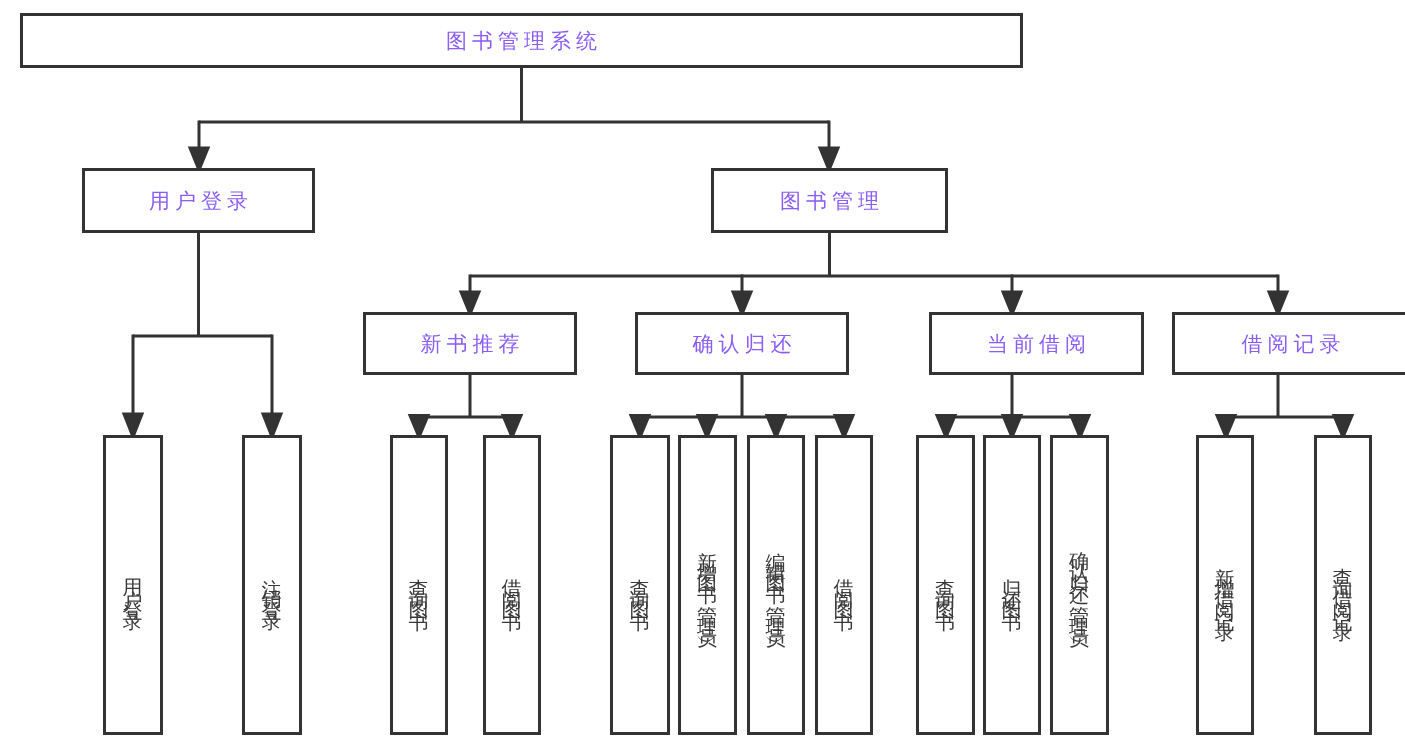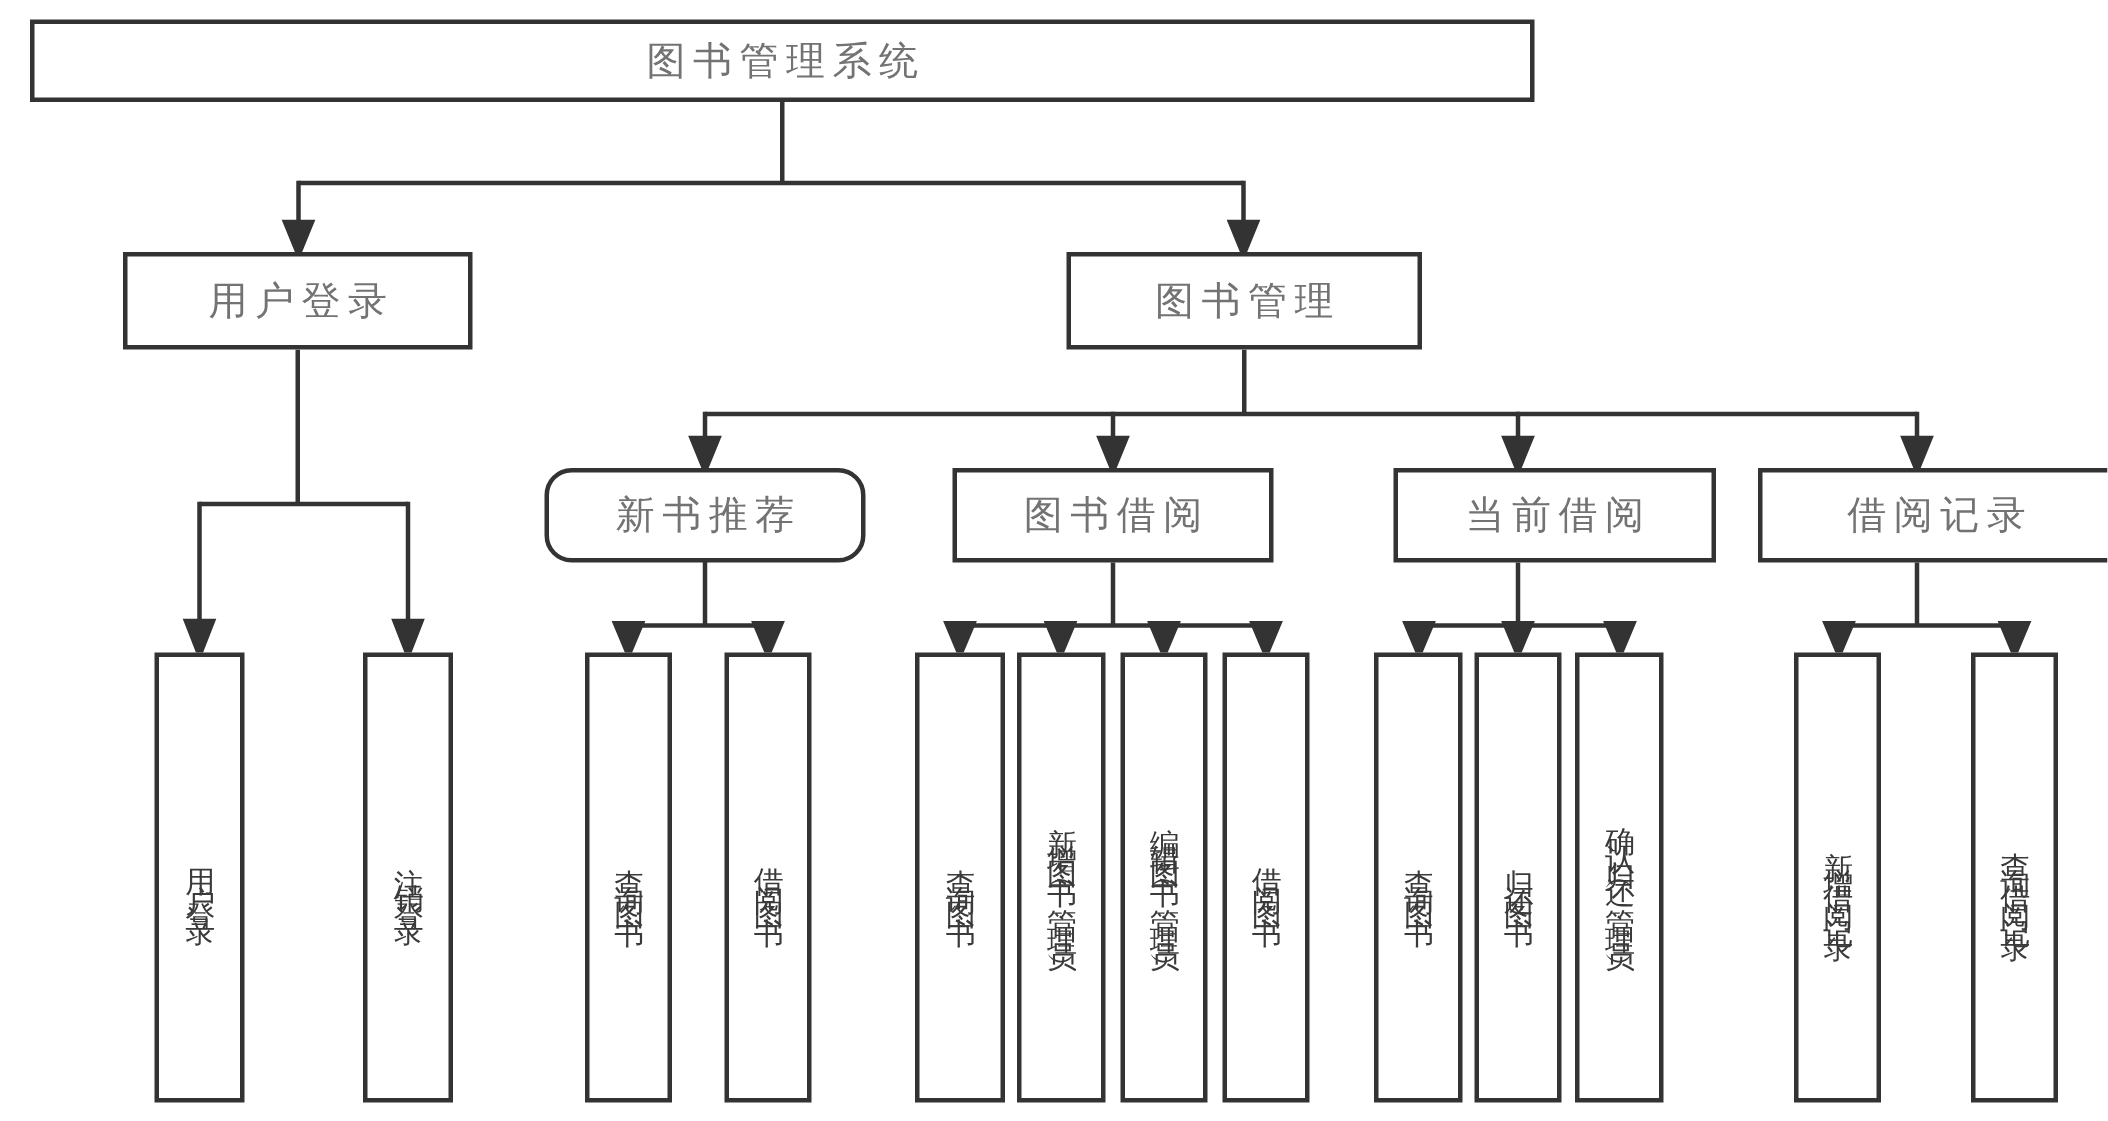--- a/index.html
+++ b/index.html
@@ -7,21 +7,21 @@
     position:relative;width:1405px;height:747px;background:#ffffff;
     font-family:"Liberation Sans","DejaVu Sans",sans-serif;color:#333333;
     overflow:hidden;
   }
   #connectors{position:absolute;left:0;top:0;width:1405px;height:747px;}
   .node{
     position:absolute;box-sizing:border-box;border:3px solid #333333;background:#ffffff;
     display:flex;align-items:center;justify-content:center;
   }
   .hbox span{
-    font-size:26px;letter-spacing:5px;padding-left:5px;color:#737373;white-space:nowrap;
+    font-size:21px;letter-spacing:5px;padding-left:5px;color:#8b5cf6;white-space:nowrap;
   }
   .vbox span{
     writing-mode:vertical-rl;text-orientation:upright;
     font-size:20px;letter-spacing:11px;color:#3a3a3a;line-height:1;
   }
   #watermark{
     position:absolute;right:8px;bottom:6px;font-size:20px;color:rgba(170,170,170,0.9);
     letter-spacing:1px;white-space:nowrap;z-index:5;
   }
   .node{z-index:2;}
@@ -100,25 +100,25 @@
     <span>图书管理系统</span>
   </div>
 
   <div class="node hbox" style="left:82px;top:168px;width:233px;height:65px;">
     <span>用户登录</span>
   </div>
   <div class="node hbox" style="left:711px;top:168px;width:237px;height:65px;">
     <span>图书管理</span>
   </div>
 
-  <div class="node hbox" style="left:363px;top:312px;width:214px;height:63px;border-radius:18px;">
+  <div class="node hbox" style="left:363px;top:312px;width:214px;height:63px;">
     <span>新书推荐</span>
   </div>
   <div class="node hbox" style="left:635px;top:312px;width:214px;height:63px;">
-    <span>图书借阅</span>
+    <span>确认归还</span>
   </div>
   <div class="node hbox" style="left:905px;top:312px;width:215px;height:63px;margin-left:24px;">
     <span>当前借阅</span>
   </div>
   <div class="node hbox" style="left:1172px;top:312px;width:238px;height:63px;">
     <span>借阅记录</span>
   </div>
 
   <div class="node vbox" style="left:103px;top:435px;width:60px;height:300px;">
     <span>用户登录</span>

